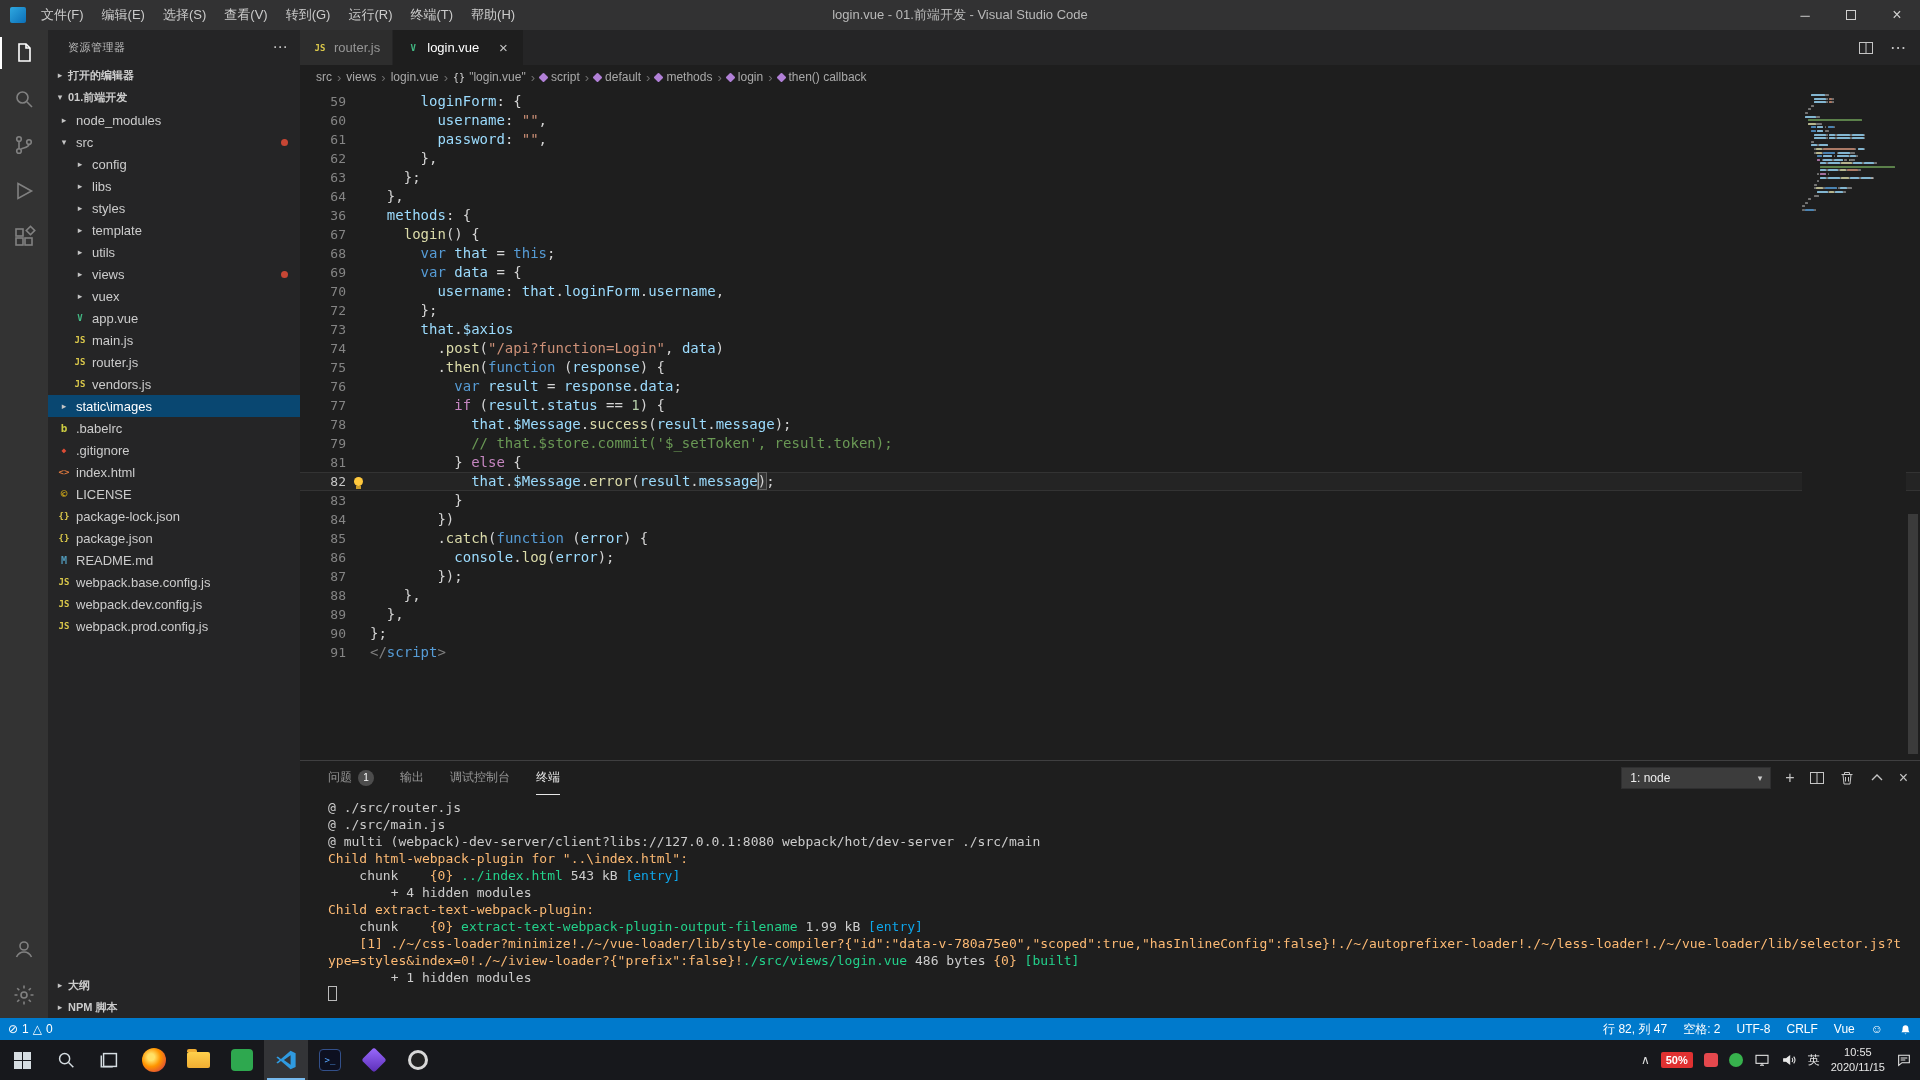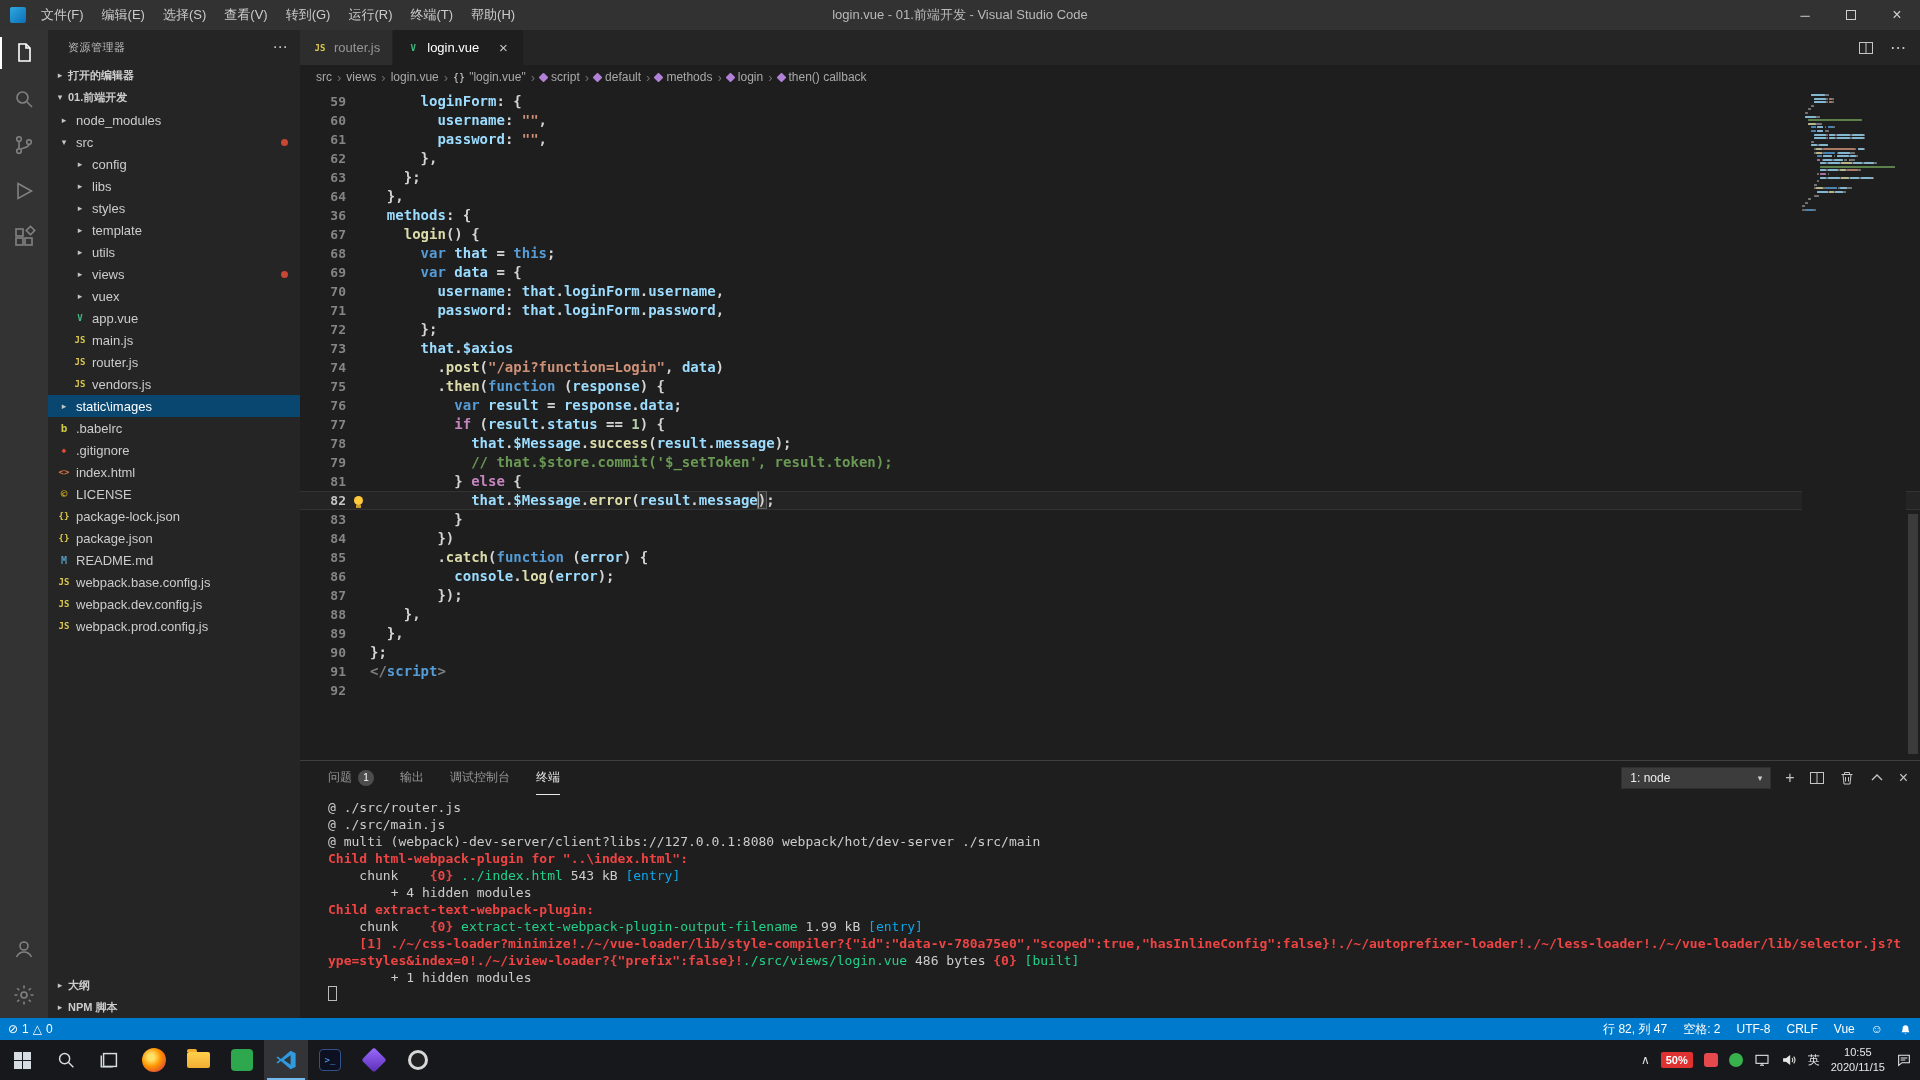--- a/index.html
+++ b/index.html
@@ -51,21 +51,21 @@
   .tab.active{background:#1e1e1e;color:#ffffff;}
   .tab-close{margin-left:10px;font-size:15px;color:#c5c5c5;width:16px;text-align:center;}
   .tab-actions{margin-left:auto;display:flex;align-items:center;gap:16px;padding-right:14px;color:#c5c5c5;}
   .tab-actions svg{width:16px;height:16px;}
   .breadcrumbs{height:24px;display:flex;align-items:center;padding-left:16px;font-size:12px;color:#a9a9a9;flex:none;white-space:nowrap;}
   .bc-item{display:flex;align-items:center;gap:4px;cursor:pointer;}
   .bc-sep{color:#6e6e6e;margin:0 5px;font-size:13px;}
   .bc-ic{font-size:10px;color:#d4d4d4;font-family:"DejaVu Sans Mono",monospace;}
   .bc-sym{width:7px;height:7px;background:#b180d7;transform:rotate(45deg);border-radius:1px;display:inline-block;}
 
-  .code-wrap{flex:1;position:relative;overflow:hidden;padding-top:3px;font-family:"DejaVu Sans Mono","Liberation Mono",monospace;font-size:14px;min-height:0;font-weight:bold;}
+  .code-wrap{flex:1;position:relative;overflow:hidden;padding-top:3px;font-family:"DejaVu Sans Mono","Liberation Mono",monospace;font-size:14px;min-height:0;}
   .cline{display:flex;height:19px;line-height:19px;position:relative;}
   .cline .ln{width:46px;flex:none;text-align:right;color:#858585;font-size:13px;}
   .cline .lc{margin-left:24px;white-space:pre;}
   .cline.current{background:rgba(128,128,128,0.07);box-shadow:inset 0 1px 0 rgba(255,255,255,0.07),inset 0 -1px 0 rgba(255,255,255,0.07);}
   .cline.current .ln{color:#c6c6c6;}
   .tk-pln{color:#d4d4d4}.tk-kw{color:#569cd6}.tk-ctrl{color:#c586c0}.tk-str{color:#ce9178}.tk-com{color:#6a9955}
   .tk-fn{color:#dcdcaa}.tk-var{color:#9cdcfe}.tk-num{color:#b5cea8}.tk-tag{color:#569cd6}.tk-tagp{color:#808080}
   .tk-cur{display:inline-block;width:2px;height:16px;background:#aeafad;vertical-align:-3px;margin:0 -1px;}
   .tk-brk{color:#d4d4d4;outline:1px solid #5e5e5e;background:rgba(120,120,120,0.18);}
   .bulb{position:absolute;left:54px;top:5px;width:9px;height:9px;background:#ffc83d;border-radius:50%;cursor:pointer;}
@@ -86,21 +86,21 @@
   .ptab{margin-right:26px;font-size:12px;color:#969696;height:34px;display:flex;align-items:center;gap:6px;cursor:pointer;border-bottom:1px solid transparent;}
   .ptab.active{color:#e7e7e7;border-bottom-color:#e7e7e7;}
   .pbadge{min-width:16px;height:16px;border-radius:8px;background:#4d4d4d;color:#ffffff;font-size:10px;display:flex;align-items:center;justify-content:center;padding:0 4px;}
   .panel-actions{margin-left:auto;display:flex;align-items:center;gap:14px;color:#c5c5c5;}
   .panel-actions svg{width:16px;height:16px;}
   .term-select{background:#3c3c3c;border:1px solid #2f2f30;color:#eeeeee;font-size:12px;padding:3px 8px;display:flex;align-items:center;min-width:150px;cursor:pointer;}
   .sel-chev{margin-left:auto;font-size:9px;color:#cccccc;}
   .pa-x{font-size:16px;cursor:pointer;}
   .terminal{flex:1;overflow:hidden;padding:4px 16px 0 28px;font-family:"DejaVu Sans Mono","Liberation Mono",monospace;font-size:13px;line-height:17px;color:#cccccc;}
   .tline{white-space:pre-wrap;word-break:break-all;}
-  .tt-pln{color:#cccccc}.tt-b{color:#ef4444;font-weight:700}.tt-g{color:#23d18b}.tt-y{color:#0ea5e9}
+  .tt-pln{color:#cccccc}.tt-b{color:#fdba74;font-weight:400}.tt-g{color:#23d18b}.tt-y{color:#0ea5e9}
   .tt-cursor{display:inline-block;width:9px;height:15px;border:1px solid #bbbbbb;vertical-align:-2px;}
 
   
   .statusbar{height:22px;background:#007acc;color:#ffffff;display:flex;align-items:center;font-size:12px;flex:none;}
   .st{padding:0 8px;display:flex;align-items:center;gap:4px;height:100%;cursor:pointer;white-space:nowrap;}
   .st .st-ic{font-size:12px;}
   .st-right{margin-left:auto;display:flex;height:100%;}
   .st svg{width:13px;height:13px;}
 
   
@@ -434,24 +434,20 @@
             </div>
             <div class="cline">
               <span class="ln">69</span>
               <span class="lc"><span class="tk-pln">      </span><span class="tk-kw">var</span><span class="tk-pln"> </span><span class="tk-var">data</span><span class="tk-pln"> = {</span></span>
             </div>
             <div class="cline">
               <span class="ln">70</span>
               <span class="lc"><span class="tk-pln">        </span><span class="tk-var">username</span><span class="tk-pln">: </span><span class="tk-var">that</span><span class="tk-pln">.</span><span class="tk-var">loginForm</span><span class="tk-pln">.</span><span class="tk-var">username</span><span class="tk-pln">,</span></span>
             </div>
             <div class="cline">
-              <span class="ln">71</span>
-              <span class="lc"><span class="tk-pln">        </span><span class="tk-var">password</span><span class="tk-pln">: </span><span class="tk-var">that</span><span class="tk-pln">.</span><span class="tk-var">loginForm</span><span class="tk-pln">.</span><span class="tk-var">password</span><span class="tk-pln">,</span></span>
-            </div>
-            <div class="cline">
               <span class="ln">72</span>
               <span class="lc"><span class="tk-pln">      };</span></span>
             </div>
             <div class="cline">
               <span class="ln">73</span>
               <span class="lc"><span class="tk-pln">      </span><span class="tk-var">that</span><span class="tk-pln">.</span><span class="tk-var">$axios</span></span>
             </div>
             <div class="cline">
               <span class="ln">74</span>
               <span class="lc"><span class="tk-pln">        .</span><span class="tk-fn">post</span><span class="tk-pln">(</span><span class="tk-str">"/api?function=Login"</span><span class="tk-pln">, </span><span class="tk-var">data</span><span class="tk-pln">)</span></span>
@@ -513,24 +509,20 @@
               <span class="ln">89</span>
               <span class="lc"><span class="tk-pln">  },</span></span>
             </div>
             <div class="cline">
               <span class="ln">90</span>
               <span class="lc"><span class="tk-pln">};</span></span>
             </div>
             <div class="cline">
               <span class="ln">91</span>
               <span class="lc"><span class="tk-tagp">&lt;/</span><span class="tk-tag">script</span><span class="tk-tagp">&gt;</span></span>
-            </div>
-            <div class="cline">
-              <span class="ln">92</span>
-              <span class="lc"></span>
             </div>
           </div>
         <div class="minimap">
           <div>
               <div class="mm-line">
                 <span class="mmseg bg-var" style="margin-left: 9px; width: 13.5px;"></span>
                 <span class="mmseg bg-pln" style="margin-left: 0px; width: 4.5px;"></span>
               </div>
               <div class="mm-line">
                 <span class="mmseg bg-var" style="margin-left: 12px; width: 12px;"></span>

